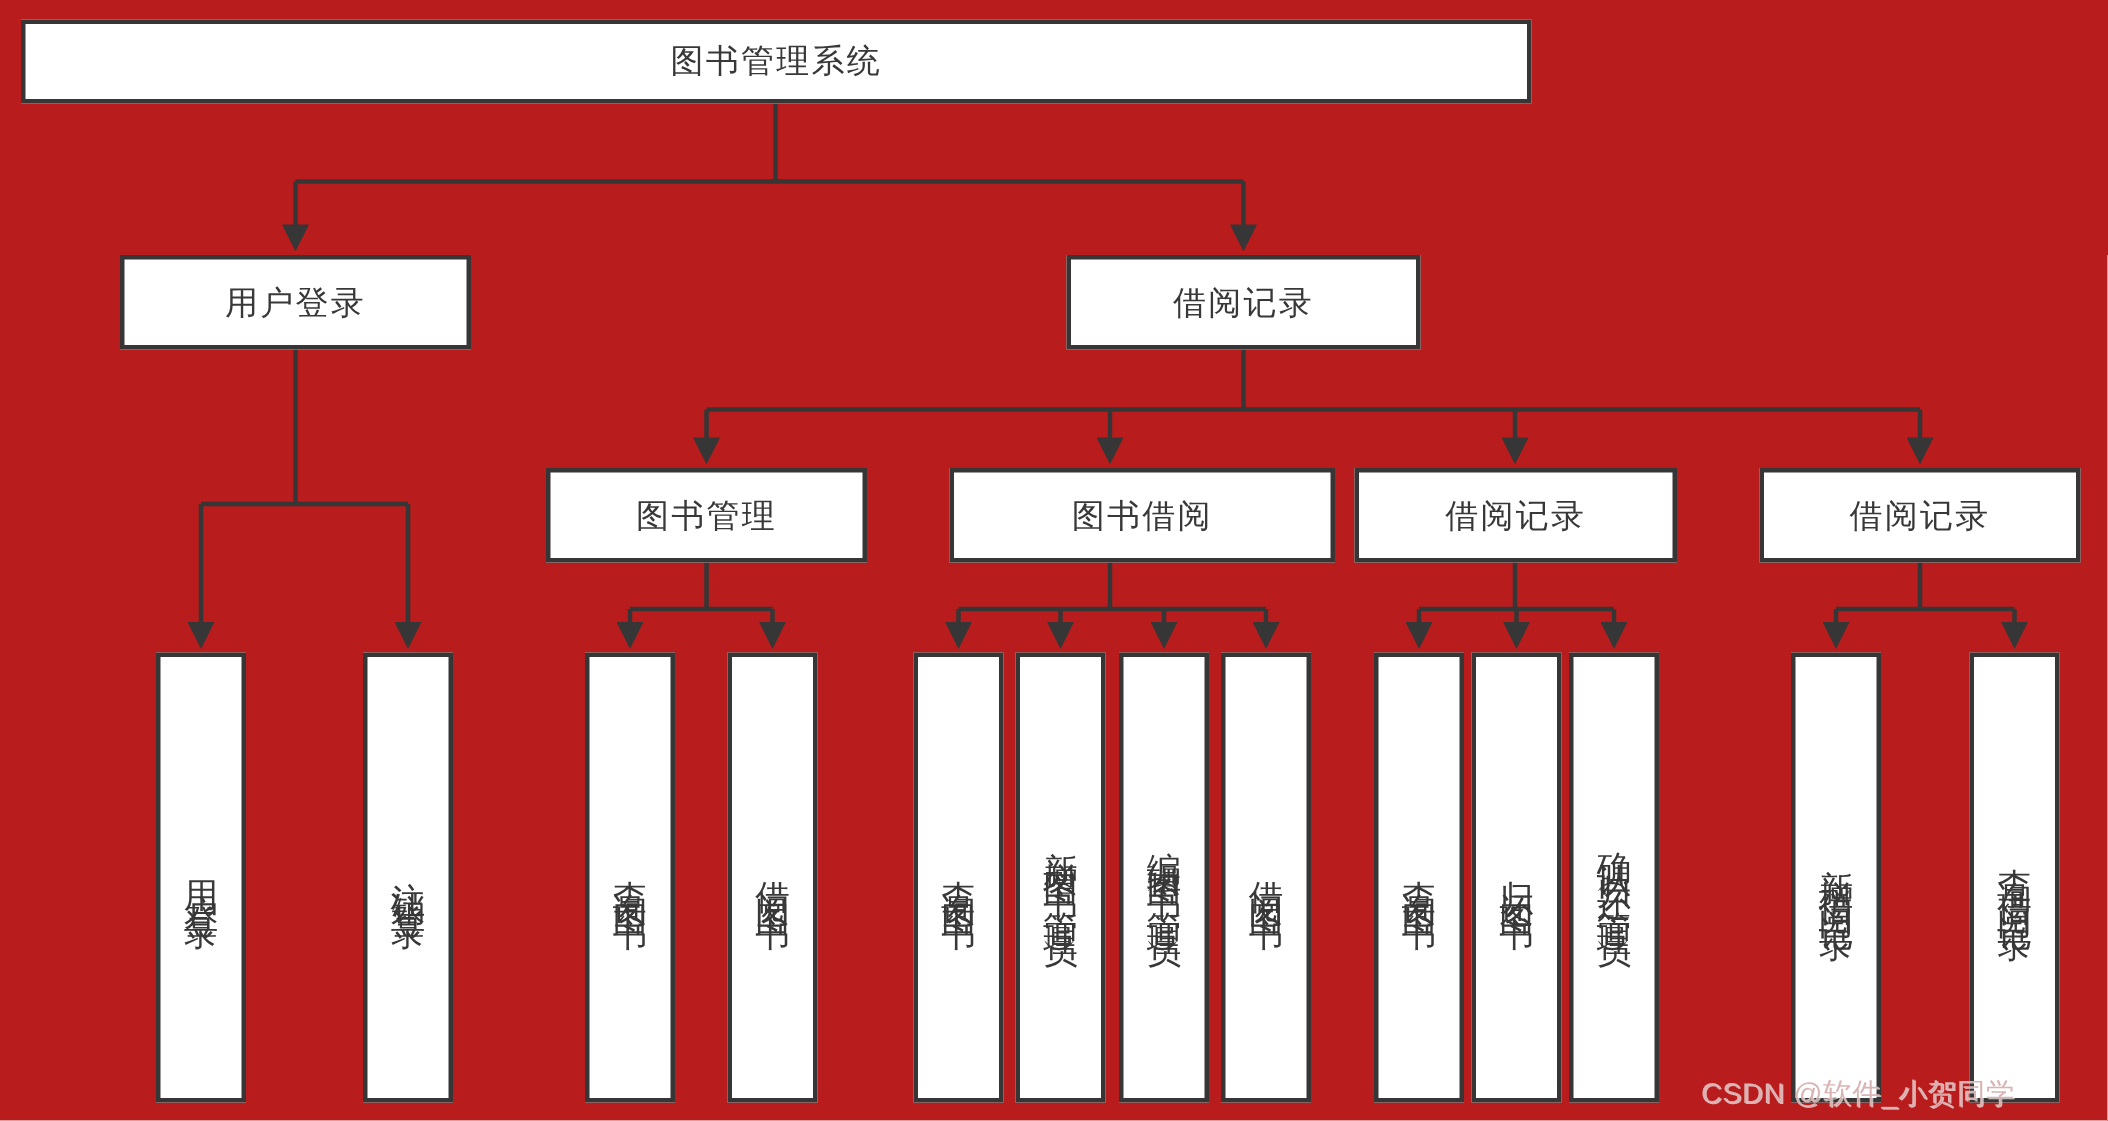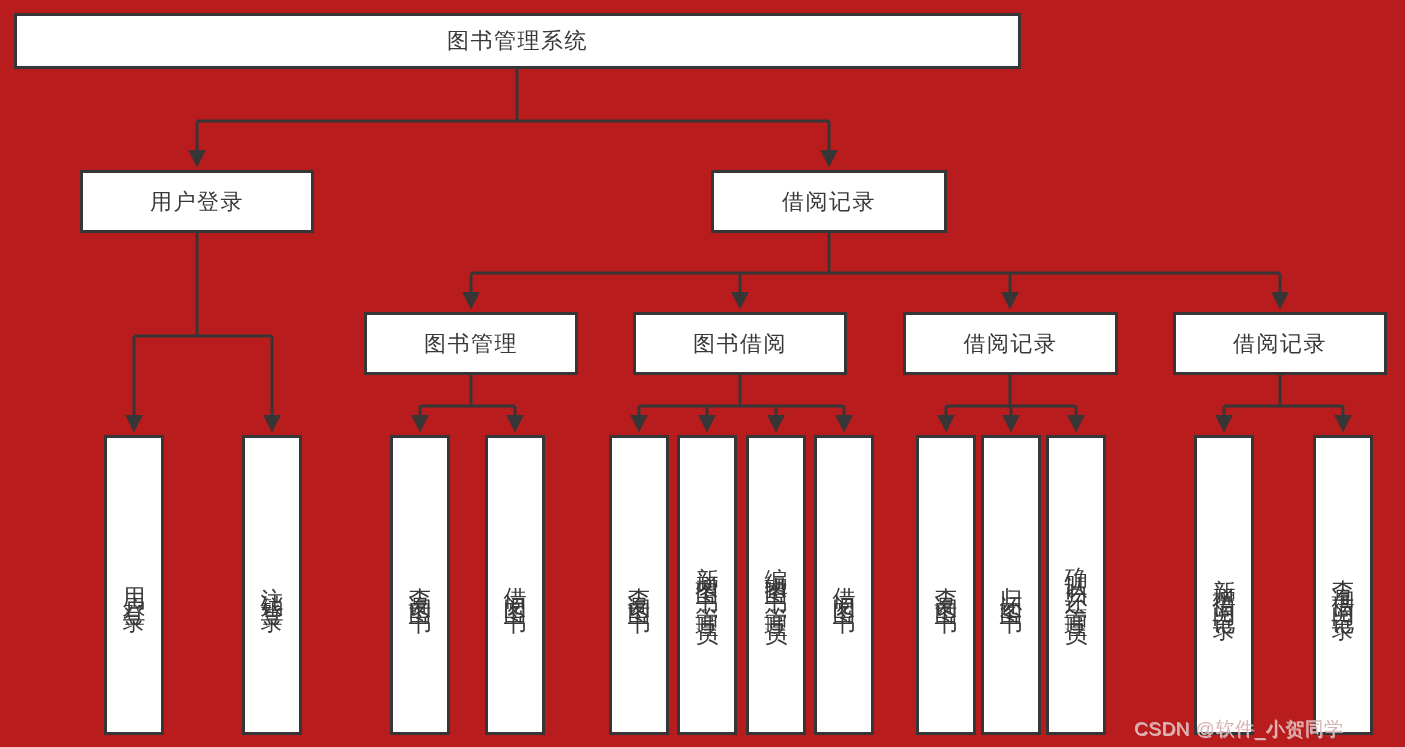--- a/index.html
+++ b/index.html
@@ -47,21 +47,21 @@
     font-size: 23px;
     letter-spacing: 8px;
     line-height: 1;
     white-space: nowrap;
   }
   
   .n-root            { left: 14px;  top: 13px;  width: 1007px; height: 56px; }
   .n-user-login      { left: 80px;  top: 170px; width: 234px;  height: 63px; }
   .n-book-mgmt       { left: 711px; top: 170px; width: 236px;  height: 63px; }
   .n-new-book-rec    { left: 364px; top: 312px; width: 214px;  height: 63px; }
-  .n-book-borrow     { left: 633px; top: 312px; width: 214px;  height: 63px; }
+  .n-book-borrow     { left: 633px; top: 312px; width: 257px;  height: 63px; }
   .n-current-borrow  { left: 903px; top: 312px; width: 215px;  height: 63px; }
   .n-borrow-records  { left: 1173px;top: 312px; width: 214px;  height: 63px; }
   
   .l-user-login   { left: 104px; }
   .l-logout       { left: 242px; }
   .l-rec-query    { left: 390px; }
   .l-rec-borrow   { left: 485px; }
   .l-bb-query     { left: 609px; }
   .l-bb-add       { left: 677px; }
   .l-bb-edit      { left: 746px; }

